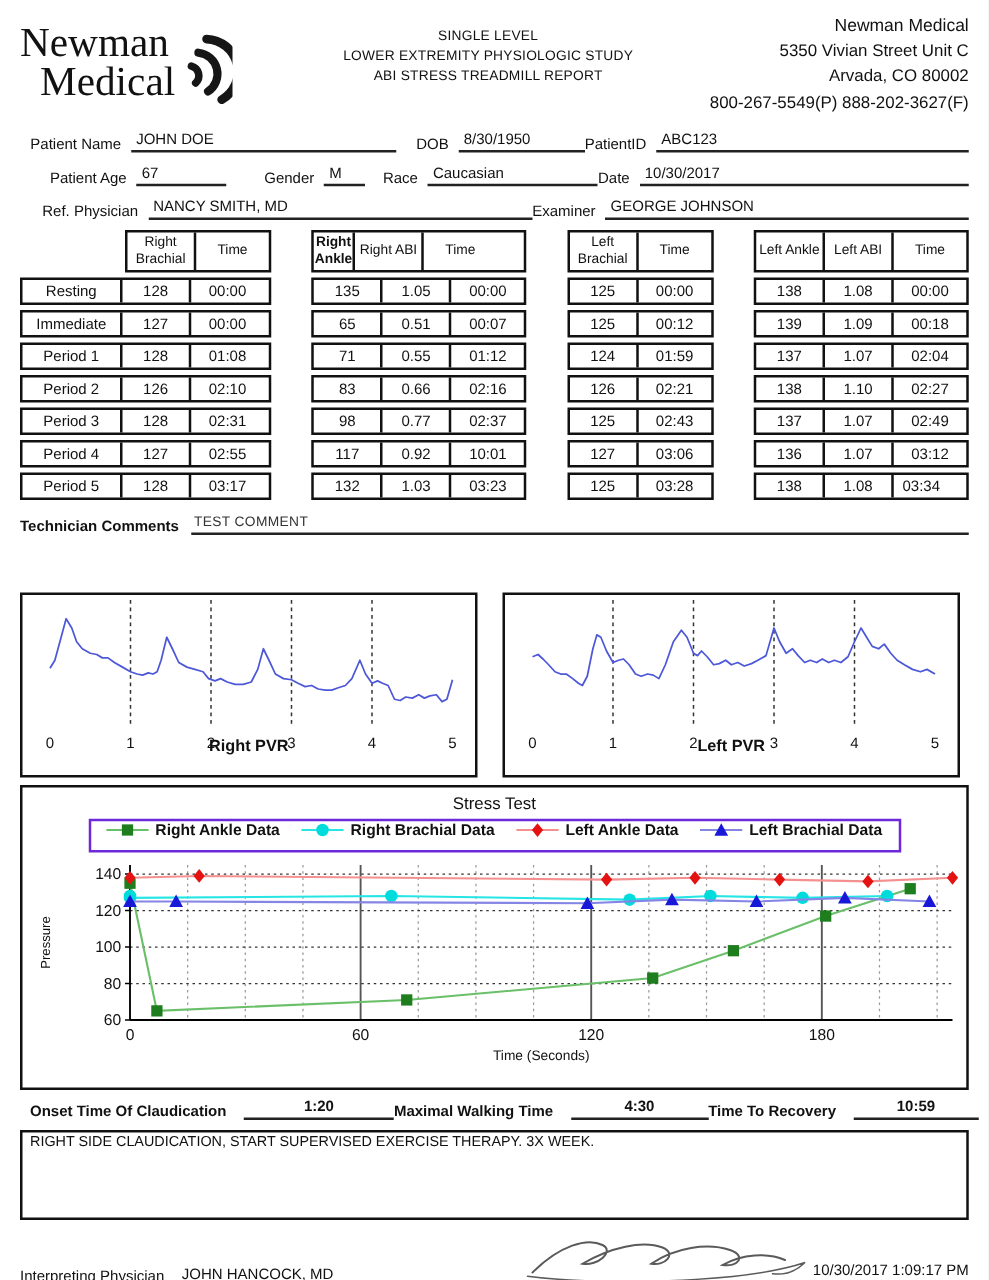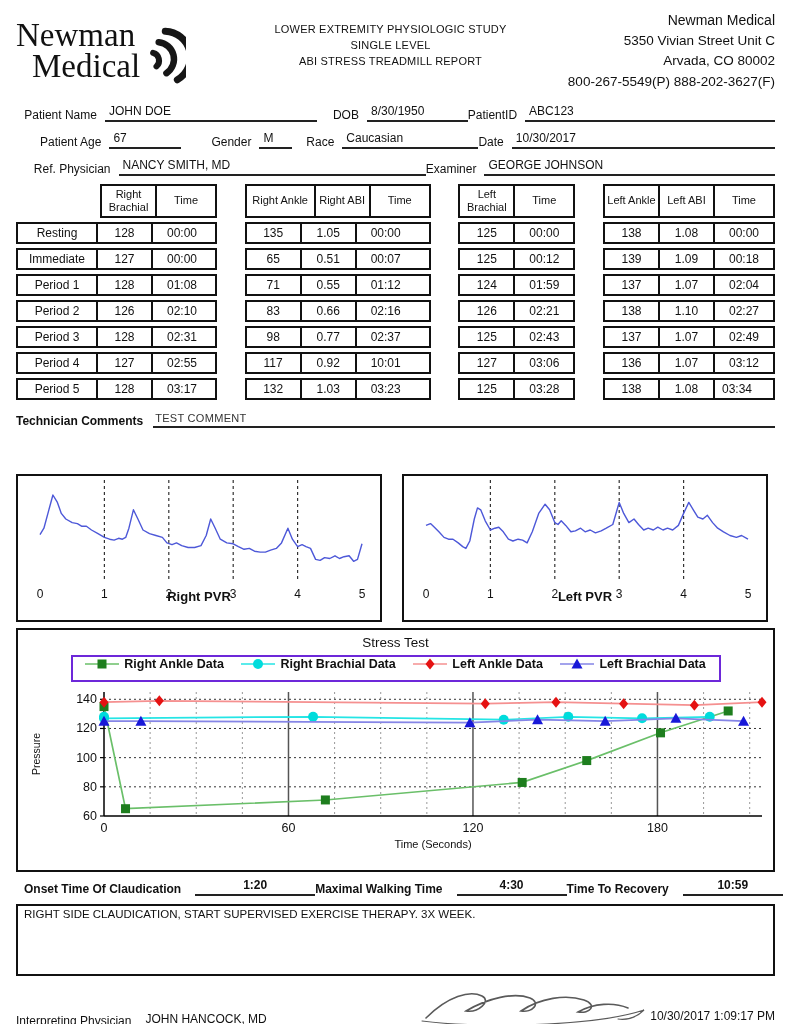--- a/index.html
+++ b/index.html
@@ -76,22 +76,22 @@
       </div>
       <svg class="logo-waves" width="42" height="58" viewBox="0 0 42 58">
         <g transform="rotate(-14 21 29)" stroke="#161616" fill="none" stroke-linecap="round">
           <path d="M10 24 A 8 8 0 0 1 10 38" stroke-width="6"></path>
           <path d="M18 15 A 17 17 0 0 1 18 47" stroke-width="6.5"></path>
           <path d="M27 6 A 26 26 0 0 1 27 56" stroke-width="7"></path>
         </g>
       </svg>
     </div>
     <div class="report-title">
+      <div>SINGLE LEVEL</div>
       <div>LOWER EXTREMITY PHYSIOLOGIC STUDY</div>
-      <div>SINGLE LEVEL</div>
       <div>ABI STRESS TREADMILL REPORT</div>
     </div>
     <div class="clinic-info">
       <div class="clinic-name">Newman Medical</div>
       <div>5350 Vivian Street Unit C</div>
       <div>Arvada, CO 80002</div>
       <div>800-267-5549(P)  888-202-3627(F)</div>
     </div>
   </div>
 
@@ -159,21 +159,21 @@
           <span class="tc" style="width: 58px;">02:55</span>
         </div>
         <div class="trow">
           <span class="tc" style="width: 80px;">Period 5</span>
           <span class="tc" style="width: 55px;">128</span>
           <span class="tc" style="width: 58px;">03:17</span>
         </div>
       </div>
       <div class="tgroup">
         <div class="thead">
-          <span class="hc" style="width: 69px;">Right Ankle</span>
+          <span class="hc" style="width: 33px; font-weight: bold;">Right Ankle</span>
           <span class="hc" style="width: 55px;">Right ABI</span>
           <span class="hc" style="width: 58px;">Time</span>
         </div>
         <div class="trow">
           <span class="tc" style="width: 55px;">135</span>
           <span class="tc" style="width: 55px;">1.05</span>
           <span class="tc" style="width: 58px;">00:00</span>
         </div>
         <div class="trow">
           <span class="tc" style="width: 55px;">65</span>

